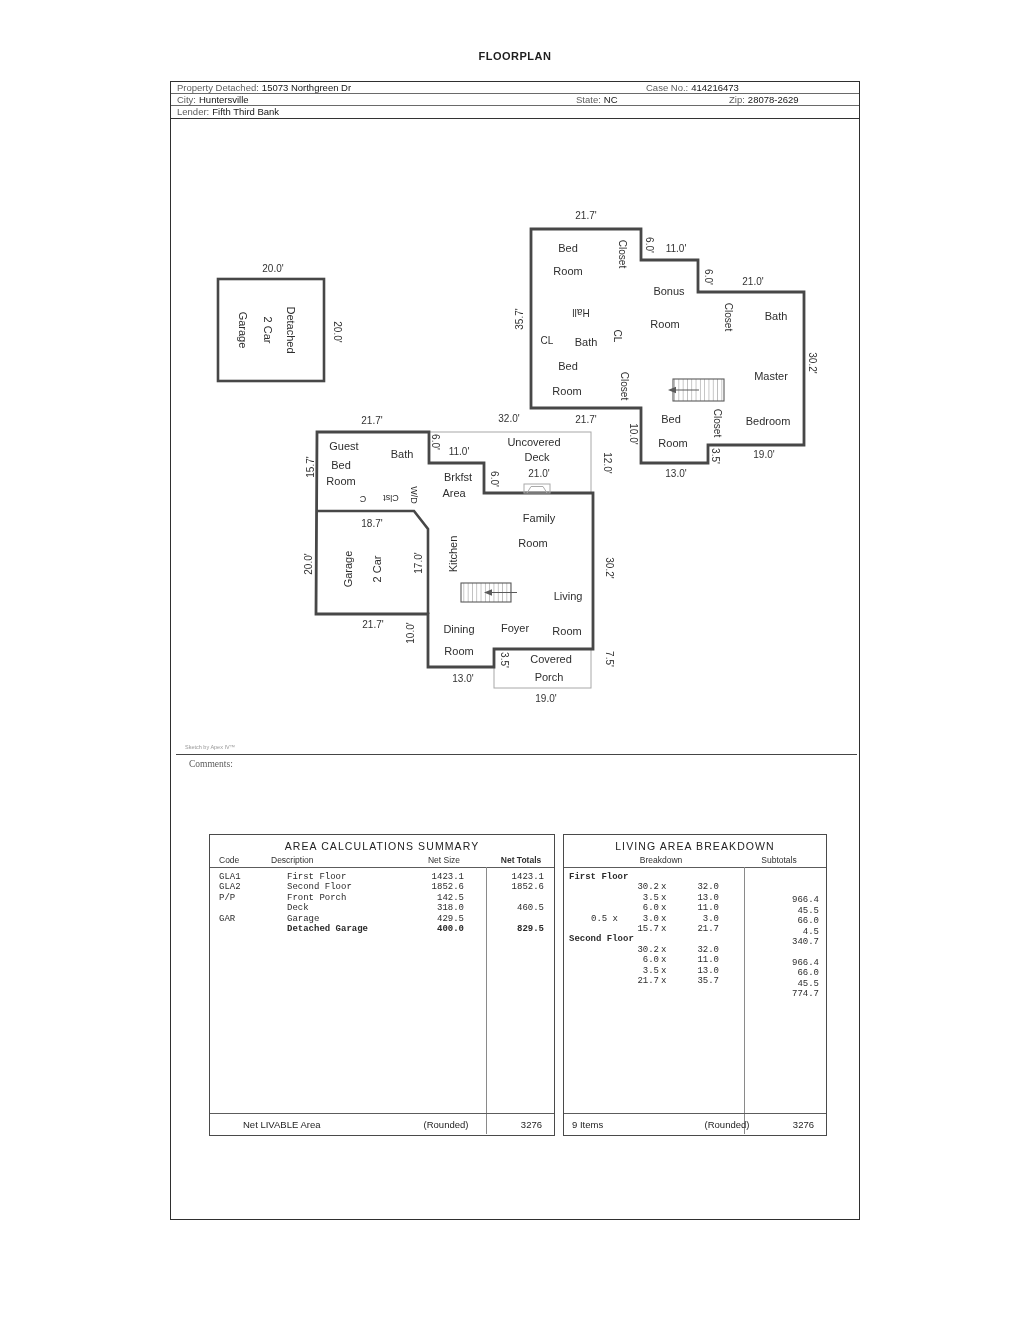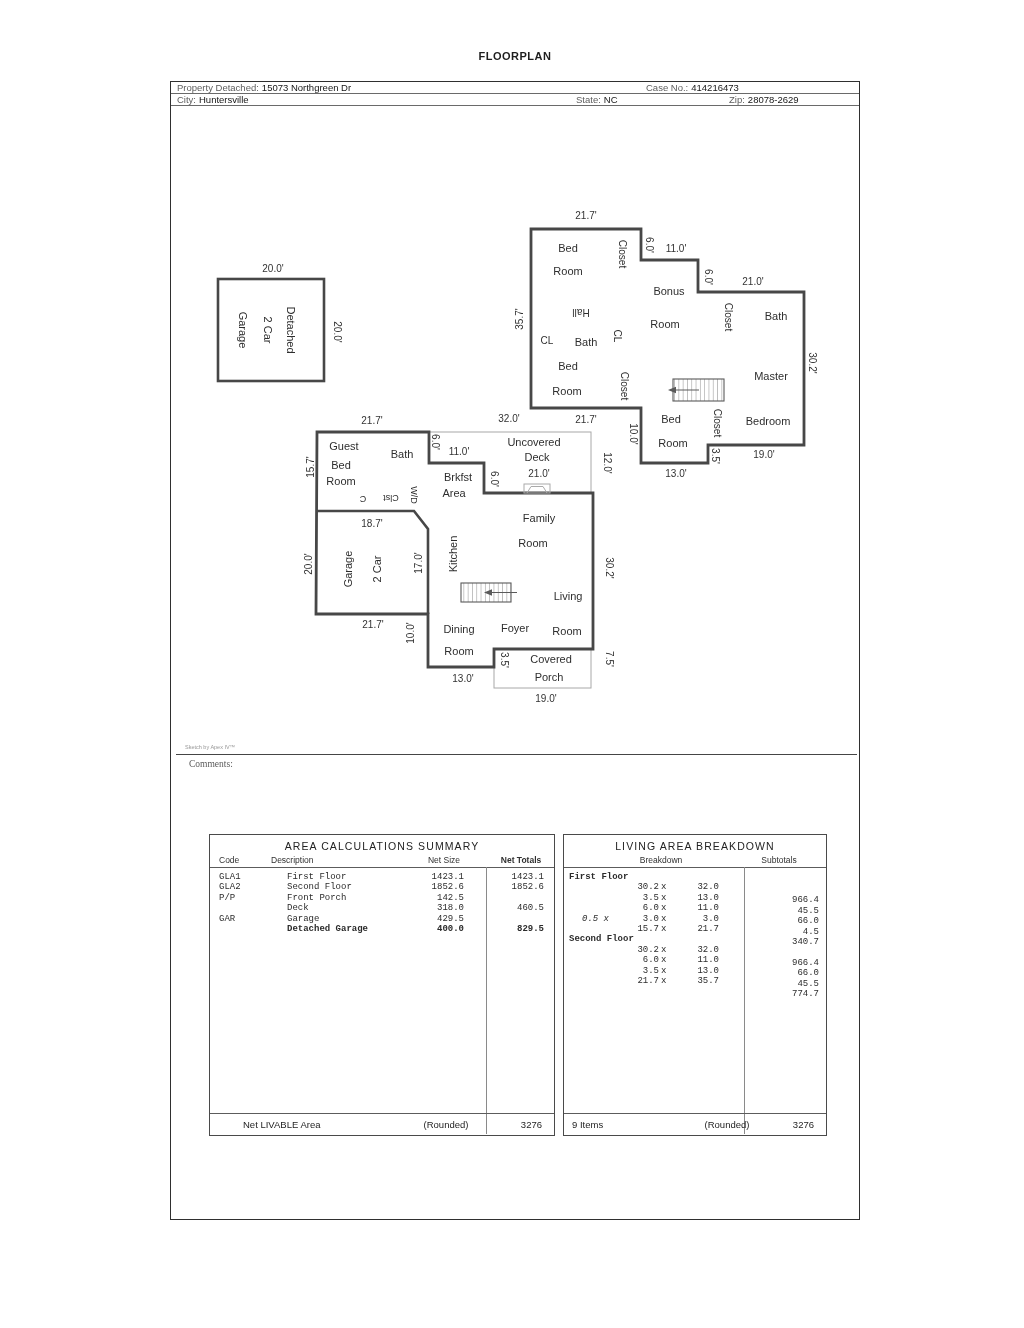--- a/index.html
+++ b/index.html
@@ -33,21 +33,21 @@
   .tbl-a .vline{left:276px;}
   .tbl-b .vline{left:180px;}
   .col-h{position:absolute;top:20px;font-size:8.5px;color:#303030;}
   .mono{font-family:"Liberation Mono","DejaVu Sans Mono",monospace;}
   .as-body,.lb-body{position:absolute;left:0;top:0;width:100%;}
   .as-row,.lb-row,.lb-sec-row{position:absolute;left:0;width:100%;height:10px;
       font-size:9px;line-height:10px;}
   .as-row span,.lb-row span{position:absolute;white-space:pre;}
   .cc{left:9px;} .cd{left:77px;} .cs{right:90px;} .ct{right:10px;}
   .lb-sec{position:absolute;left:5px;font-weight:bold;}
-  .bp{right:217px;font-style:italic;} .ba{right:167px;} .bx{left:97px;} .bb{right:107px;} .bs{right:7px;margin-top:13px;}
+  .bp{right:208px;} .ba{right:167px;} .bx{left:97px;} .bb{right:107px;} .bs{right:7px;margin-top:13px;}
   .foot{position:absolute;top:284px;font-size:9.5px;color:#242424;text-align:right;}
   
   text{fill:#2e2e2e;}
   .rm{font:11px "Liberation Sans",sans-serif;}
   .rs{font:10px "Liberation Sans",sans-serif;}
   .dm{font:10px "Liberation Sans",sans-serif;fill:#333;}
   .tiny{font:9px "Liberation Sans",sans-serif;}
 </style>
 </head>
 <body>
@@ -58,20 +58,23 @@
 
   <div class="hdr">
     <div class="hdr-row">
       <span class="hpos" style="left:6px"><span class="hl">Property Detached:</span><span class="hv">15073 Northgreen Dr</span></span>
       <span class="hpos" style="left:475px"><span class="hl">Case No.:</span><span class="hv">414216473</span></span>
     </div>
     <div class="hdr-row">
       <span class="hpos" style="left:6px"><span class="hl">City:</span><span class="hv">Huntersville</span></span>
       <span class="hpos" style="left:405px"><span class="hl">State:</span><span class="hv">NC</span></span>
       <span class="hpos" style="left:558px"><span class="hl">Zip:</span><span class="hv">28078-2629</span></span>
+    </div>
+    <div class="hdr-row last">
+      <span class="hpos" style="left:6px"><span class="hl">Lender:</span><span class="hv">Fifth Third Bank</span></span>
     </div>
   </div>
 
   <svg class="sketch-svg" width="688" height="623" viewBox="0 0 688 623">
     <defs>
       <pattern id="treads" width="4.3" height="8" patternUnits="userSpaceOnUse">
         <path d="M0,0 V8" stroke="#8a8a8a" stroke-width="1"></path>
       </pattern>
     </defs>
 

